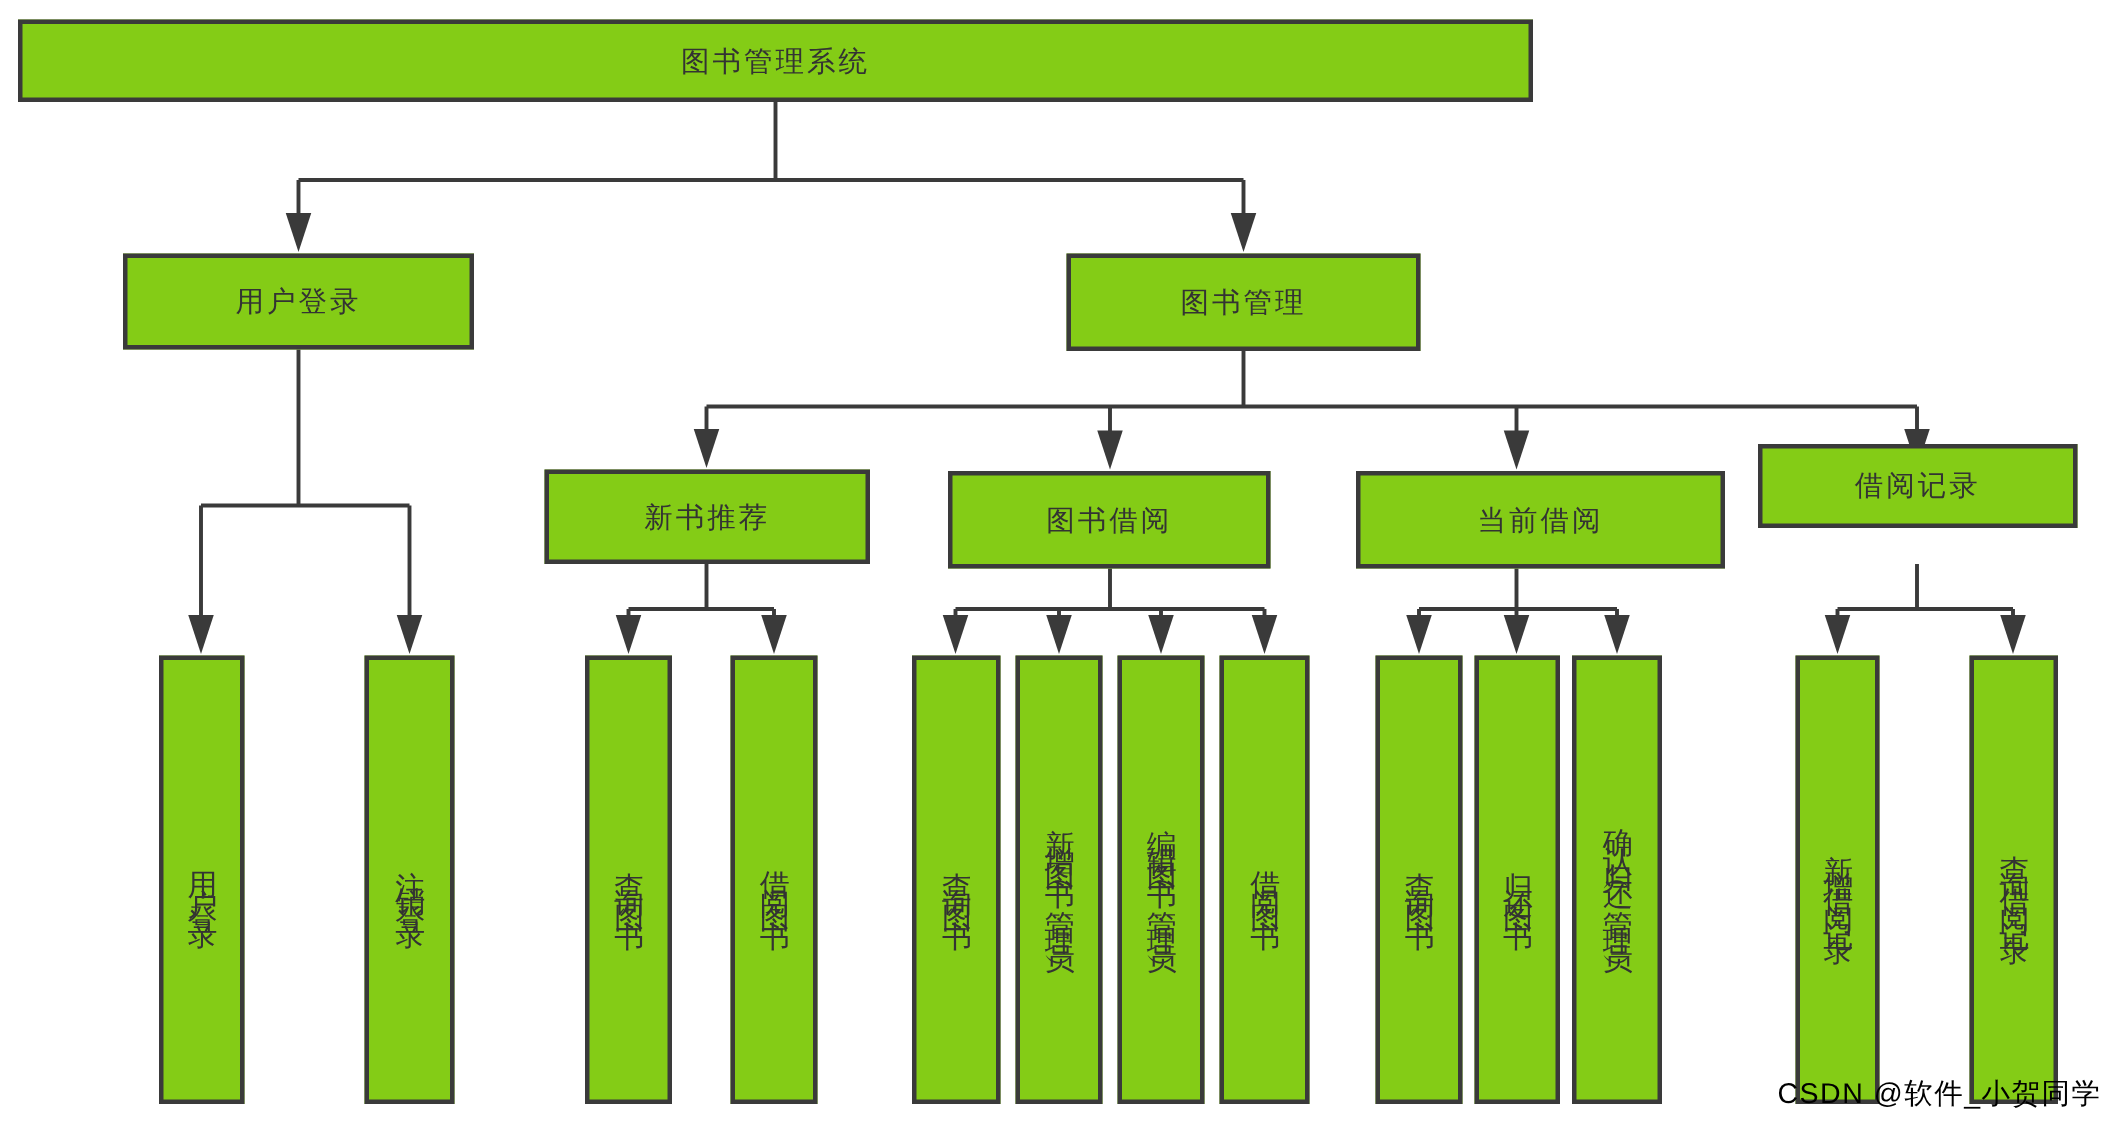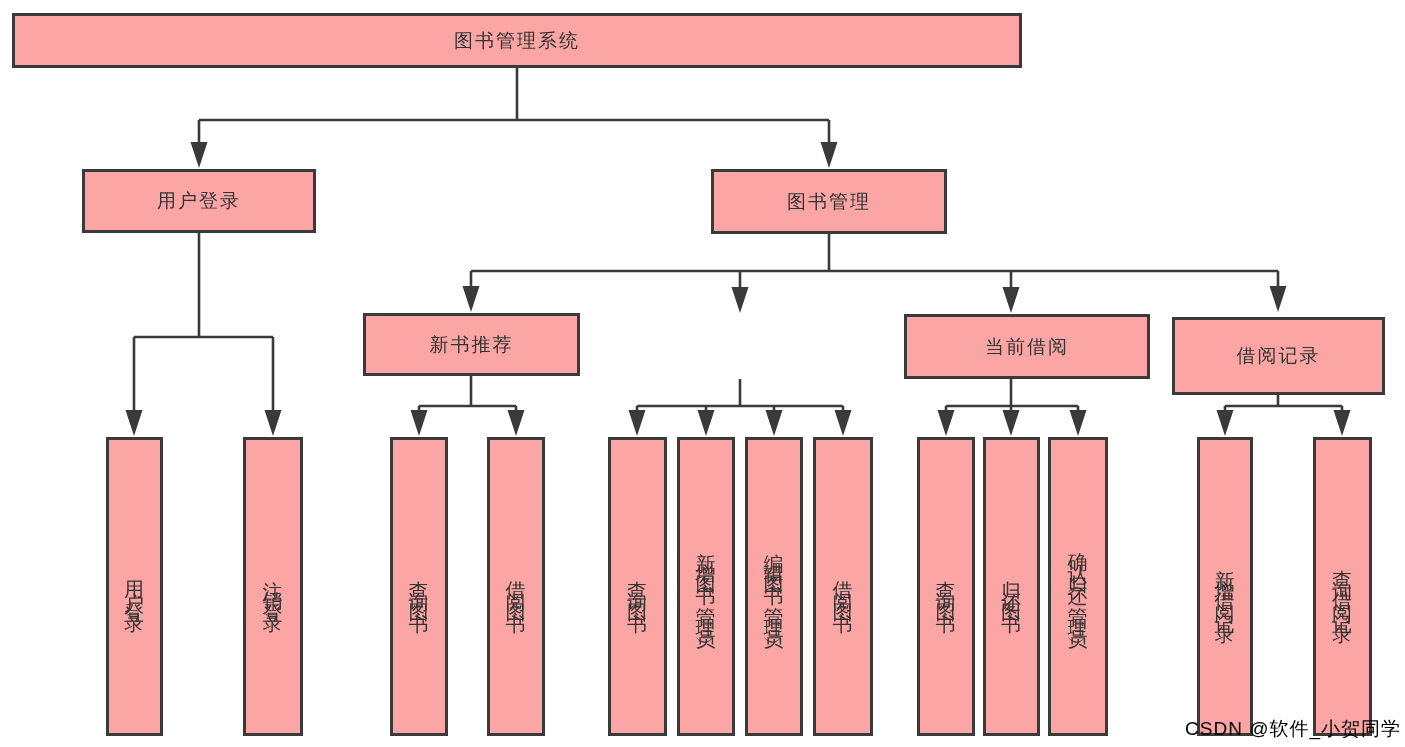--- a/index.html
+++ b/index.html
@@ -18,21 +18,21 @@
   .connectors {
     position: absolute;
     left: 0; top: 0;
     width: 1405px;
     height: 747px;
     z-index: 1;
   }
   .box {
     position: absolute;
     box-sizing: border-box;
-    background: #fca5a5;
+    background: #84cc16;
     border: 3px solid #3a3a3a;
     color: #333333;
     display: flex;
     align-items: center;
     justify-content: center;
     z-index: 2;
   }
   .hlabel {
     font-size: 19px;
     letter-spacing: 2px;
@@ -46,21 +46,21 @@
     line-height: 1;
     white-space: nowrap;
   }
   
   .n-root  { left: 12px;   top: 13px;  width: 1010px; height: 55px; }
   .n-login { left: 82px;   top: 169px; width: 234px;  height: 64px; }
   .n-mgmt  { left: 711px;  top: 169px; width: 236px;  height: 65px; }
   .n-m0 { left: 363px;  top: 313px; width: 217px; height: 63px; }
   .n-m1 { left: 632px;  top: 314px; width: 215px; height: 65px; }
   .n-m2 { left: 904px;  top: 314px; width: 246px; height: 65px; }
-  .n-m3 { left: 1172px; top: 317px; width: 213px; height: 78px; }
+  .n-m3 { left: 1172px; top: 296px; width: 213px; height: 56px; }
   .leaf { top: 437px; height: 299px; }
   .n-a0 { left: 106px;  width: 57px; }
   .n-a1 { left: 243px;  width: 60px; }
   .n-b0 { left: 390px;  width: 58px; }
   .n-b1 { left: 487px;  width: 58px; }
   .n-c0 { left: 608px;  width: 59px; }
   .n-c1 { left: 677px;  width: 58px; }
   .n-c2 { left: 745px;  width: 58px; }
   .n-c3 { left: 813px;  width: 60px; }
   .n-d0 { left: 917px;  width: 58px; }
@@ -122,20 +122,23 @@
   <div class="box n-login">
     <span class="hlabel">用户登录</span>
   </div>
   <div class="box n-m0">
     <span class="hlabel">新书推荐</span>
   </div>
 
   <div class="box n-mgmt">
     <span class="hlabel">图书管理</span>
   </div>
+  <div class="box n-m1">
+    <span class="hlabel">图书借阅</span>
+  </div>
   <div class="box n-m2">
     <span class="hlabel">当前借阅</span>
   </div>
   <div class="box n-m3">
     <span class="hlabel">借阅记录</span>
   </div>
 
   <div class="box leaf n-a0">
     <span class="vlabel">用户登录</span>
   </div>

